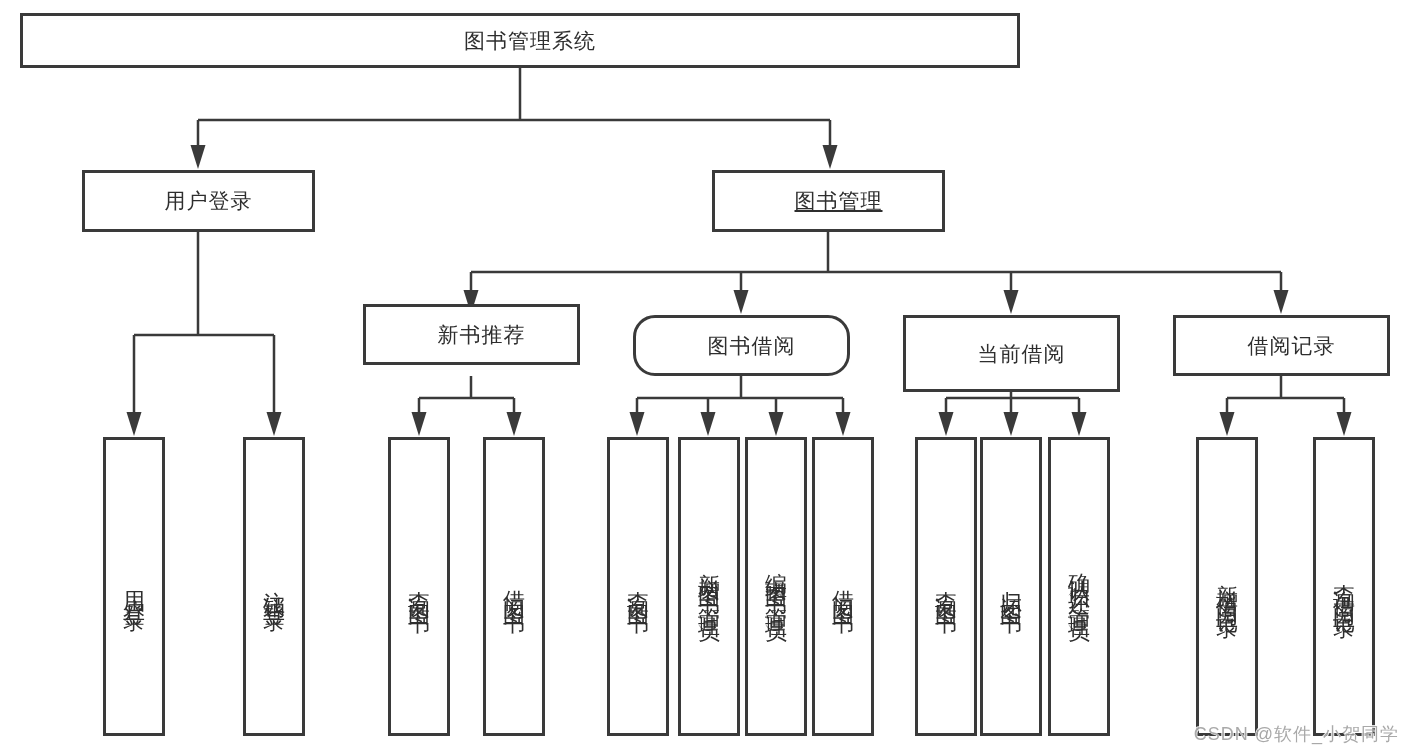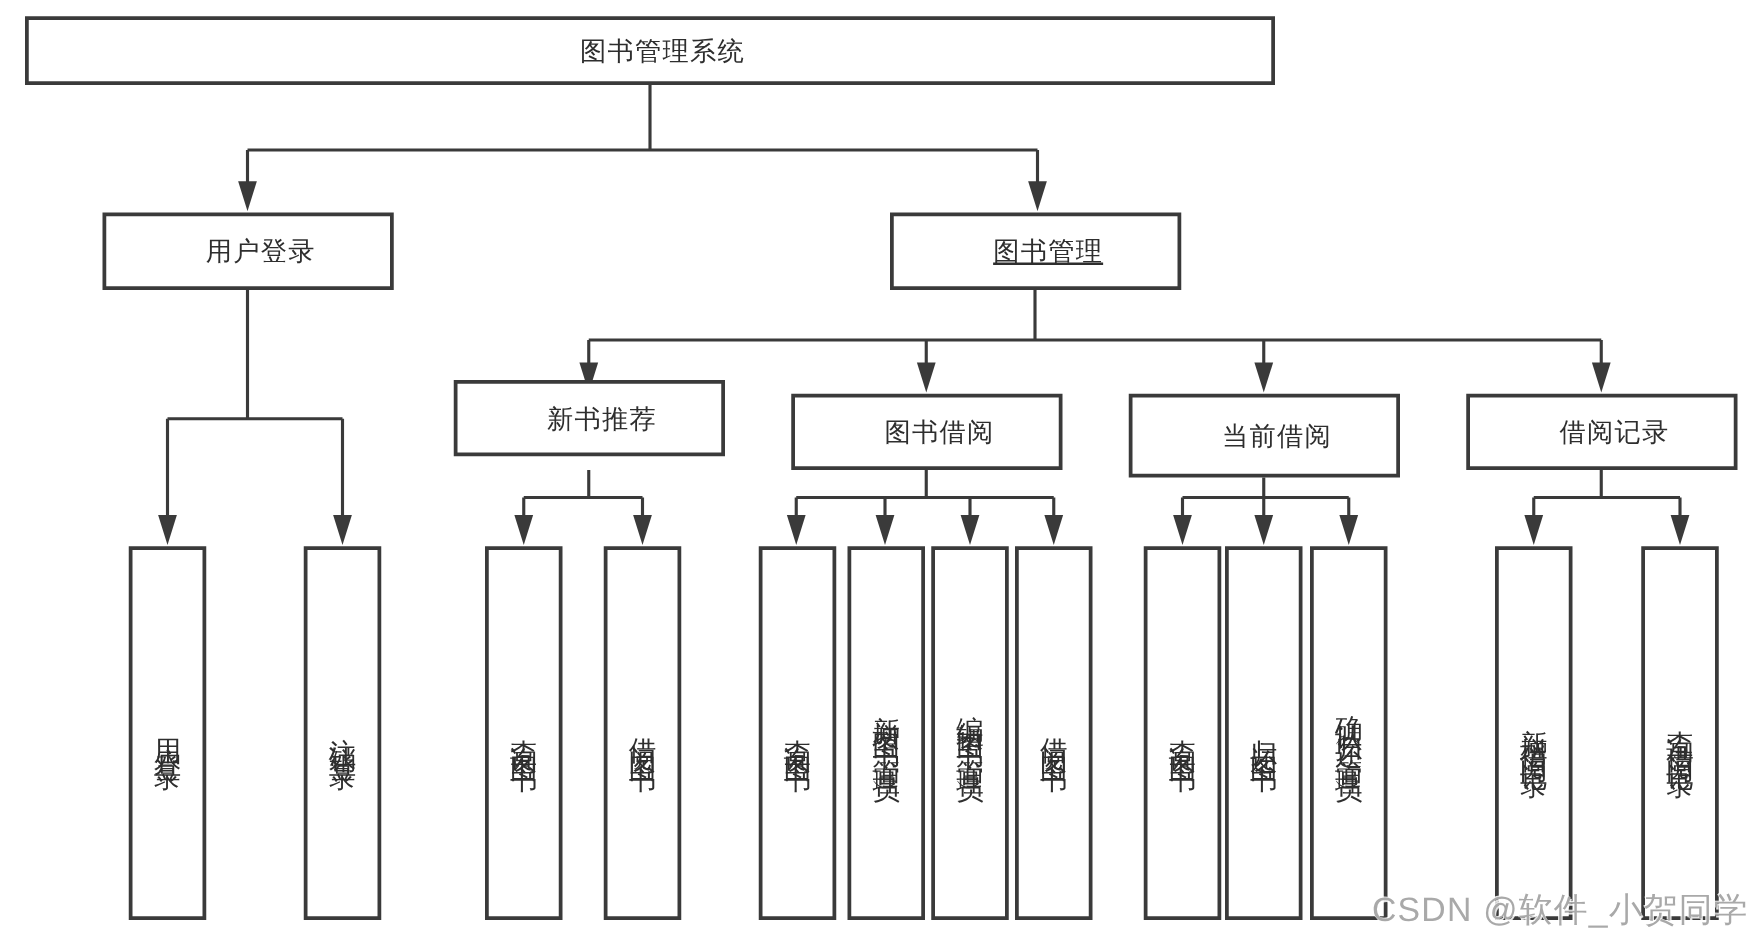--- a/index.html
+++ b/index.html
@@ -34,21 +34,21 @@
     writing-mode:vertical-rl;
     text-orientation:mixed;
     font-size:22px;color:#2e2e2e;
     letter-spacing:7px;
     line-height:1;
     z-index:2;
   }
   .watermark{
     position:absolute;
     right:6px;bottom:1px;
-    font-size:27px;
+    font-size:18px;
     color:#a9a9a9;
     letter-spacing:1px;
     z-index:5;
     text-shadow:1px 1px 0 rgba(255,255,255,.85), -1px -1px 0 rgba(255,255,255,.85);
     white-space:nowrap;
   }
 </style>
 </head>
 <body>
 
@@ -93,22 +93,22 @@
       <polygon points="1336.5,412 1351.5,412 1344,436"></polygon>
     </g>
   </svg>
 
   <div class="node" style="left:20px;top:13px;width:1000px;height:55px;">图书管理系统</div>
 
   <div class="node" style="left:82px;top:170px;width:233px;height:62px;">用户登录</div>
   <div class="node" style="left:712px;top:170px;width:233px;height:62px;text-decoration:underline;">图书管理</div>
 
   <div class="node" style="left:363px;top:304px;width:217px;height:61px;">新书推荐</div>
-  <div class="node" style="left:633px;top:315px;width:217px;height:61px;">图书借阅</div>
-  <div class="node" style="left:903px;top:315px;width:217px;height:67px;">当前借阅</div>
+  <div class="node" style="left:633px;top:315px;width:217px;height:61px;border-radius:22px;">图书借阅</div>
+  <div class="node" style="left:903px;top:315px;width:217px;height:77px;">当前借阅</div>
   <div class="node" style="left:1173px;top:315px;width:217px;height:61px;">借阅记录</div>
 
   <div class="leaf" style="left:103px;top:437px;width:62px;height:299px;">用户登录</div>
   <div class="leaf" style="left:243px;top:437px;width:62px;height:299px;">注销登录</div>
 
   <div class="leaf" style="left:388px;top:437px;width:62px;height:299px;">查询图书</div>
   <div class="leaf" style="left:483px;top:437px;width:62px;height:299px;">借阅图书</div>
 
   <div class="leaf" style="left:607px;top:437px;width:62px;height:299px;">查询图书</div>
   <div class="leaf" style="left:678px;top:437px;width:62px;height:299px;">新增图书（管理员）</div>

